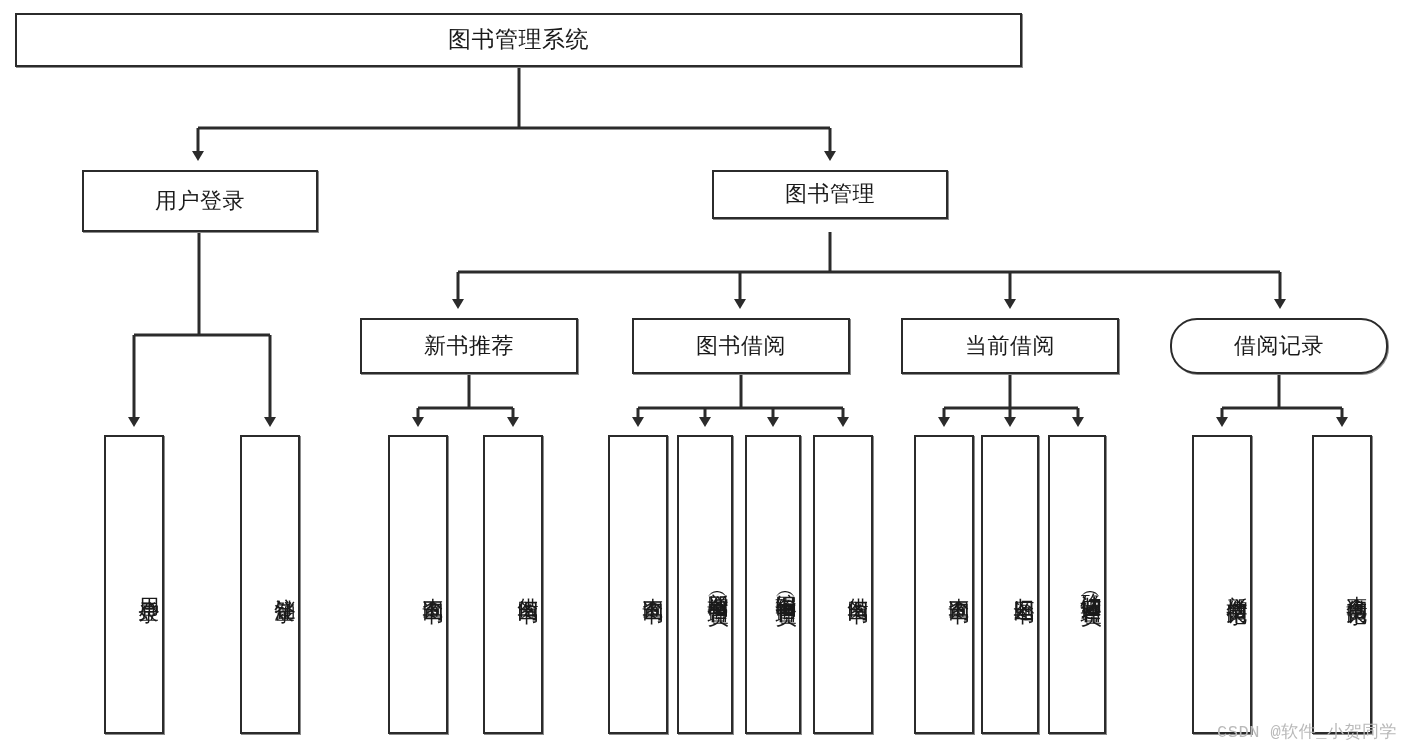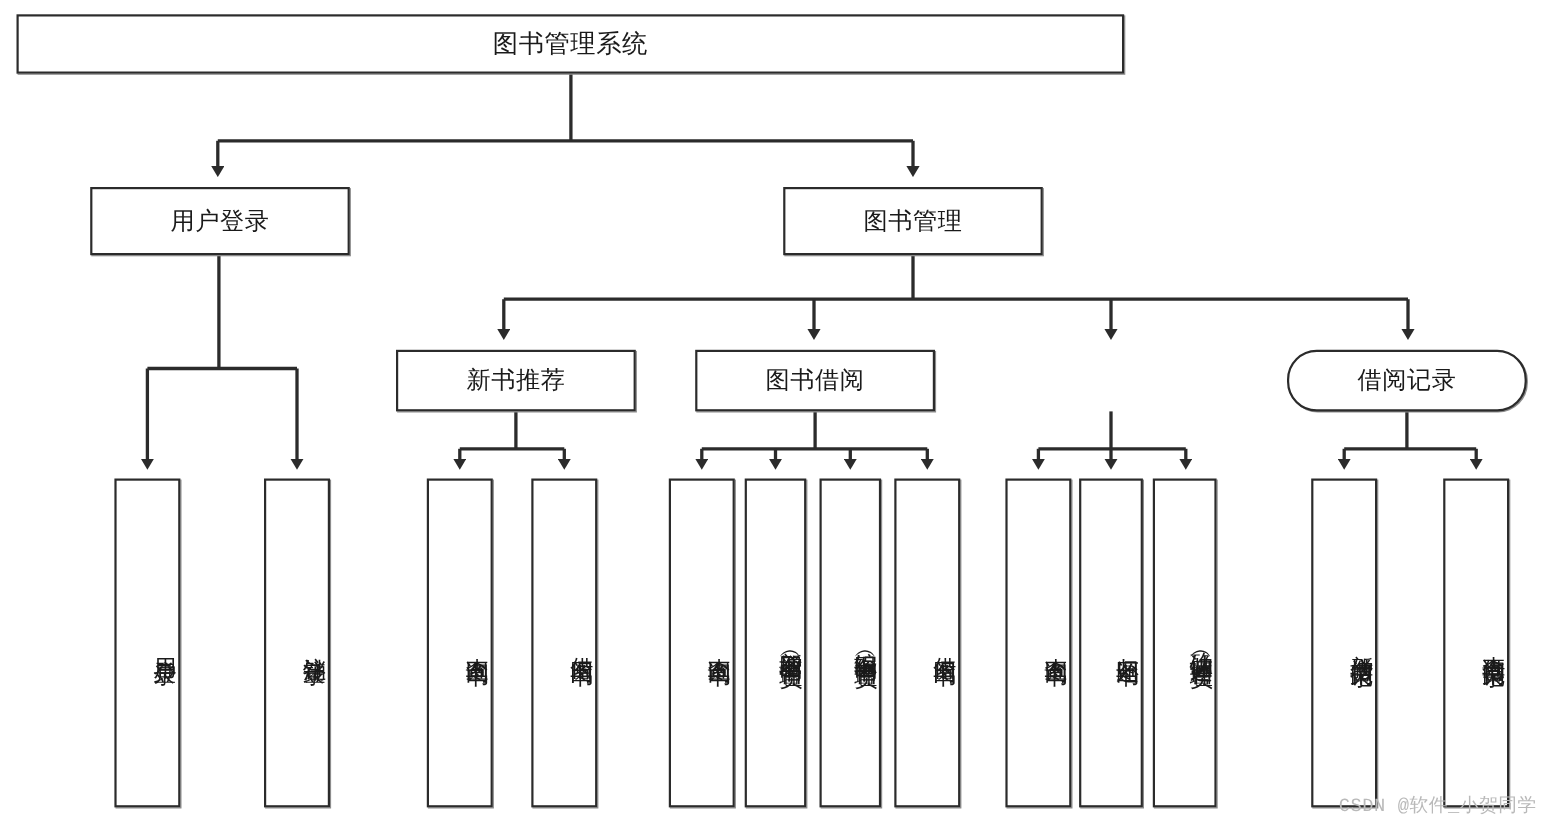--- a/index.html
+++ b/index.html
@@ -125,30 +125,33 @@
     </g>
   </svg>
 
   <div class="node horiz root" style="left:15px; top:13px; width:1007px; height:54px;">
     <span>图书管理系统</span>
   </div>
 
   <div class="node horiz" style="left:82px; top:170px; width:236px; height:62px;">
     <span>用户登录</span>
   </div>
-  <div class="node horiz" style="left:712px; top:170px; width:236px; height:62px;">
+  <div class="node horiz" style="left:712px; top:170px; width:236px; height:49px;">
     <span>图书管理</span>
   </div>
 
   <div class="node horiz" style="left:632px; top:318px; width:218px; height:56px;">
     <span>图书借阅</span>
   </div>
   <div class="node horiz" style="left:360px; top:318px; width:218px; height:56px;">
     <span>新书推荐</span>
   </div>
+  <div class="node horiz" style="left:901px; top:318px; width:218px; height:56px;">
+    <span>当前借阅</span>
+  </div>
   <div class="node horiz" style="left:1170px; top:318px; width:218px; height:56px;border-radius:27px;">
     <span>借阅记录</span>
   </div>
 
   <div class="node vert" style="left:104px; top:435px; width:60px; height:299px;">
     <span>用户登录</span>
   </div>
   <div class="node vert" style="left:240px; top:435px; width:60px; height:299px;">
     <span>注销登录</span>
   </div>

